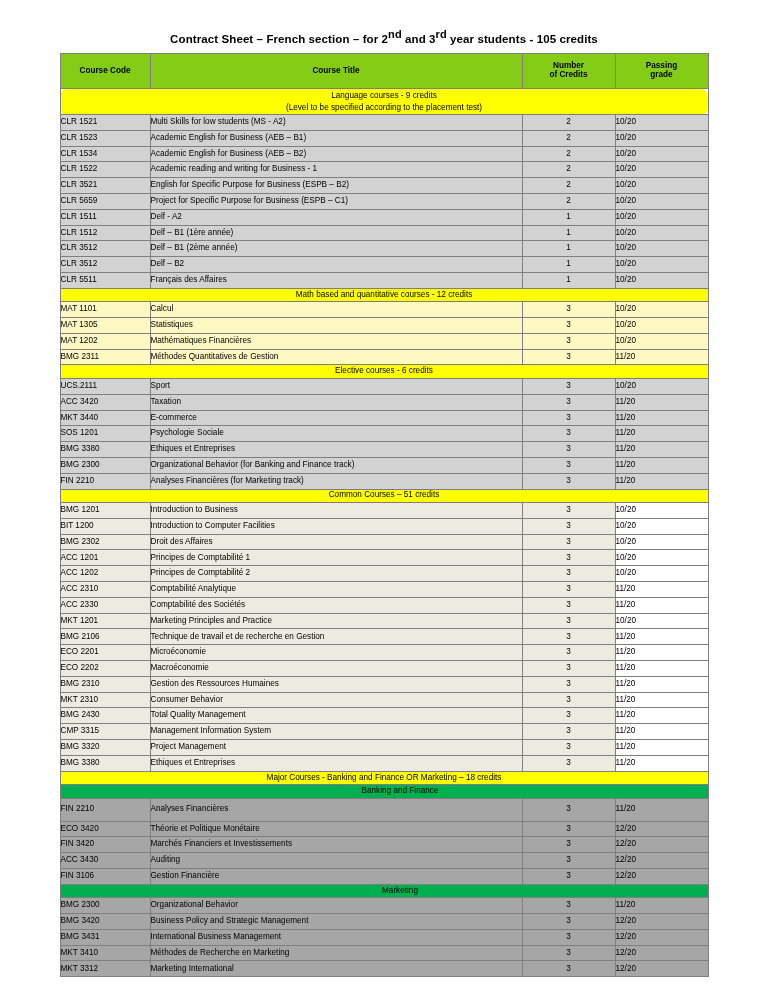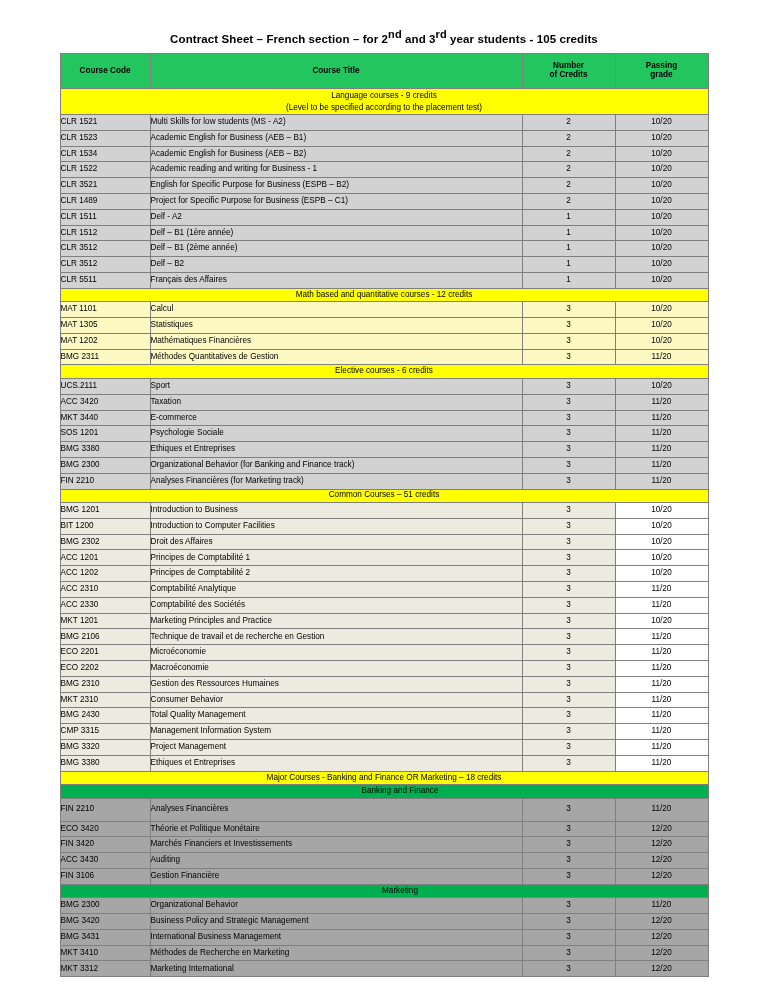--- a/index.html
+++ b/index.html
@@ -52,43 +52,43 @@
   col.c-code   { width: 90px; }
   col.c-title  { width: 372px; }
   col.c-cred   { width: 93px; }
   col.c-pass   { width: 93px; }
 
   
   .hdr td {
     font-weight: bold;
     font-size: 11px;
     text-align: center;
-    background: #22c55e;
+    background: #84cc16;
     height: 34px;
     line-height: 1.25;
     border: 0.8px solid #4a4a4a;
   }
 
   
   .sect td {
     text-align: center;
     font-size: 8.2px;
     height: 12.5px;
   }
   .sect.yellow td { background: #ffff00; }
-  .sect.yellow.tall td { height: 25px; line-height: 1.45; }
+  .sect.yellow.tall td { height: 25px; line-height: 1.45; border-radius: 7px; }
   .sect.green td  { background: #00b050; padding-left: 32px; }
 
   
   tr.row td { height: 14.8px; }
   tr.row.tall td { height: 22px; }
   td.code { text-align: left; }
   td.title { text-align: left; padding-left: 5px; }
   td.cred { text-align: center; }
-  td.pass { text-align: center; }
+  td.pass { text-align: left; }
 
   
   .pal-grey td      { background: #d2d2d2; }
   .pal-blue td      { background: #fef9c3; }
   .pal-cream td     { background: #edebdf; }
   .pal-cream td.pass { background: #ffffff; }
   .pal-dgrey td     { background: #a6a6a6; }
 </style>
 </head>
 <body>
@@ -142,21 +142,21 @@
           <td class="cred">2</td>
           <td class="pass">10/20</td>
         </tr>
         <tr class="row pal-grey">
           <td class="code">CLR 3521</td>
           <td class="title">English for Specific Purpose for Business (ESPB – B2)</td>
           <td class="cred">2</td>
           <td class="pass">10/20</td>
         </tr>
         <tr class="row pal-grey">
-          <td class="code">CLR 1489</td>
+          <td class="code">CLR 5659</td>
           <td class="title">Project for Specific Purpose for Business (ESPB – C1)</td>
           <td class="cred">2</td>
           <td class="pass">10/20</td>
         </tr>
         <tr class="row pal-grey">
           <td class="code">CLR 1511</td>
           <td class="title">Delf - A2</td>
           <td class="cred">1</td>
           <td class="pass">10/20</td>
         </tr>

